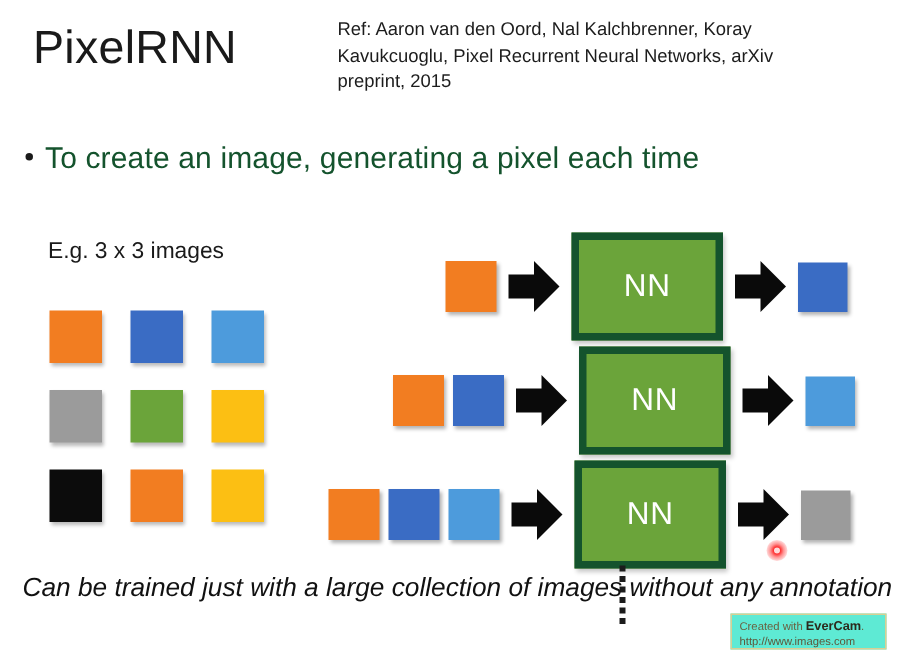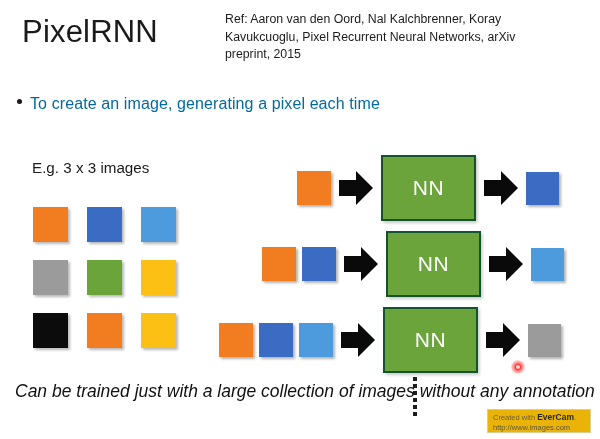--- a/index.html
+++ b/index.html
@@ -54,22 +54,22 @@
   #bullet-dot {
     width: 5px;
     height: 5px;
     border-radius: 50%;
     background: #1a1a1a;
     position: relative;
     top: -5px;
     flex: 0 0 auto;
   }
   #bullet-text {
-    font-size: 16px;
-    color: #0369a1;
+    font-size: 20px;
+    color: #14532d;
     letter-spacing: 0.1px;
   }
 
   
   #eg-caption {
     position: absolute;
     left: 32px;
     top: 159px;
     font-size: 15.2px;
     color: #1a1a1a;
@@ -119,21 +119,21 @@
     height: 40px;
     margin: 0 7px;
     flex: 0 0 auto;
     display: block;
   }
 
   .nn-box {
     width: 91px;
     height: 62px;
     background: #6BA43A;
-    border: 2px solid #14532d;
+    border: 5px solid #14532d;
     box-shadow: 1.5px 2px 3px rgba(0,0,0,0.22);
     display: flex;
     align-items: center;
     justify-content: center;
     flex: 0 0 auto;
   }
   .nn-label {
     color: #ffffff;
     font-size: 21px;
     letter-spacing: 0.5px;
@@ -195,21 +195,21 @@
     font-style: italic;
   }
 
   
   #evercam-badge {
     position: absolute;
     left: 487px;
     top: 409px;
     width: 104px;
     height: 24px;
-    background: #eab308;
+    background: #5eead4;
     border: 1px solid #d8cf93;
     padding: 2px 4px 0 5px;
     box-sizing: border-box;
     overflow: hidden;
   }
   #evercam-line1 {
     font-size: 7.5px;
     color: #6a6040;
     line-height: 10px;
     white-space: nowrap;

